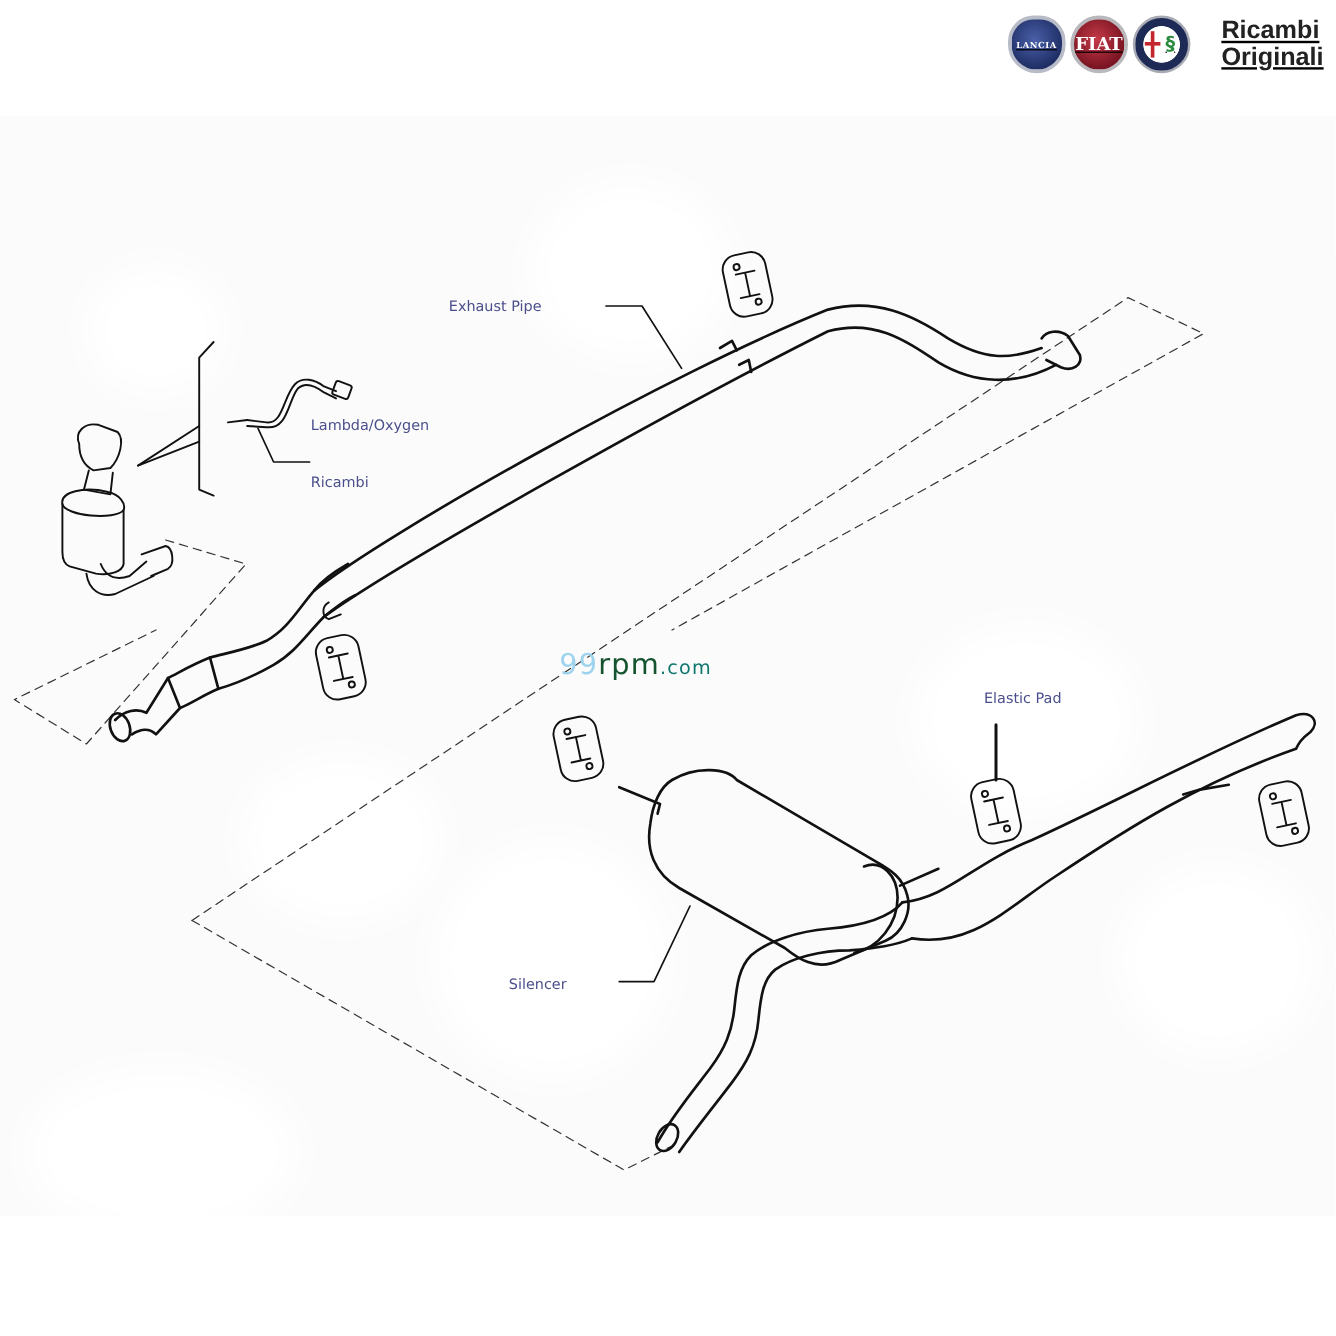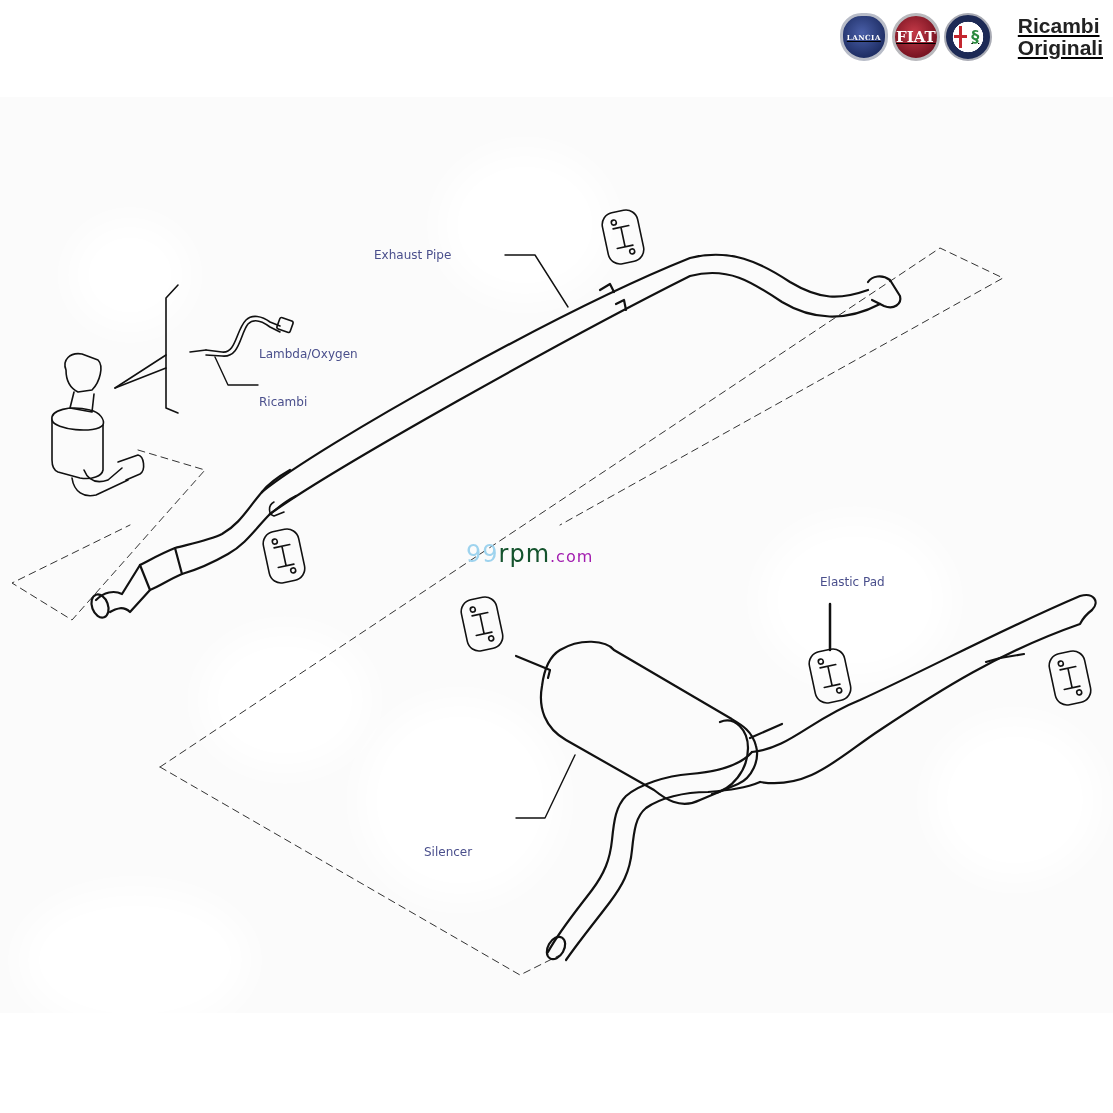--- a/index.html
+++ b/index.html
@@ -14,21 +14,21 @@
   .alfa-inner { width: 30px; height: 30px; border-radius: 50%; display: flex; overflow: hidden; }
   .alfa-left { width: 50%; background: #fff; position: relative; }
   .alfa-left::before { content: ""; position: absolute; left: 6px; top: 4px; width: 3px; height: 22px; background: #c3262f; }
   .alfa-left::after { content: ""; position: absolute; left: 1px; top: 13px; width: 13px; height: 3px; background: #c3262f; }
   .alfa-right { width: 50%; background: #fff; color: #2b8a3e; font-size: 16px; line-height: 30px; text-align: center; font-weight: bold; }
   .brand-text { font-family: "Liberation Sans", sans-serif; font-weight: bold; font-size: 21px; line-height: 22px; color: #222; margin-left: 22px; }
   .label { position: absolute; font-family: "DejaVu Sans", sans-serif; font-size: 12px; color: #4a4f8c; white-space: nowrap; line-height: 22px; }
   .watermark { position: absolute; left: 466px; top: 540px; font-family: "DejaVu Sans", sans-serif; font-size: 24px; letter-spacing: 1px; white-space: nowrap; }
   .wm-a { color: #9ed3ee; margin-top: 24px; }
   .wm-b { color: #14532d; font-weight: normal; }
-  .wm-c { color: #a21caf; font-size: 16px; }
+  .wm-c { color: #0f766e; font-size: 16px; }
   svg.diagram { position: absolute; left: 0; top: 0; }
 </style>
 </head>
 <body>
 
 <div class="canvas-bg"></div>
 <div class="glow" style="left:440px;top:150px;width:170px;height:150px;"></div>
 <div class="glow" style="left:70px;top:220px;width:120px;height:110px;"></div>
 <div class="glow" style="left:200px;top:630px;width:170px;height:140px;"></div>
 <div class="glow" style="left:360px;top:700px;width:200px;height:200px;"></div>
@@ -154,17 +154,17 @@
     </g>
 
     <line x1="830" y1="604" x2="830" y2="650" stroke-width="2.5"></line>
   </g>
 </svg>
 
 <div class="label" style="left:374px;top:244px;">Exhaust Pipe</div>
 <div class="label" style="left:259px;top:343px;">Lambda/Oxygen</div>
 <div class="label" style="left:259px;top:391px;">Ricambi</div>
 <div class="label" style="left:820px;top:571px;">Elastic Pad</div>
-<div class="label" style="left:424px;top:809px;margin-top:32px;">Silencer</div>
+<div class="label" style="left:424px;top:809px;">Silencer</div>
 
 <div class="watermark">
   <span class="wm-a">99</span><span class="wm-b">rpm</span><span class="wm-c">.com</span>
 </div>
 
 </body></html>

